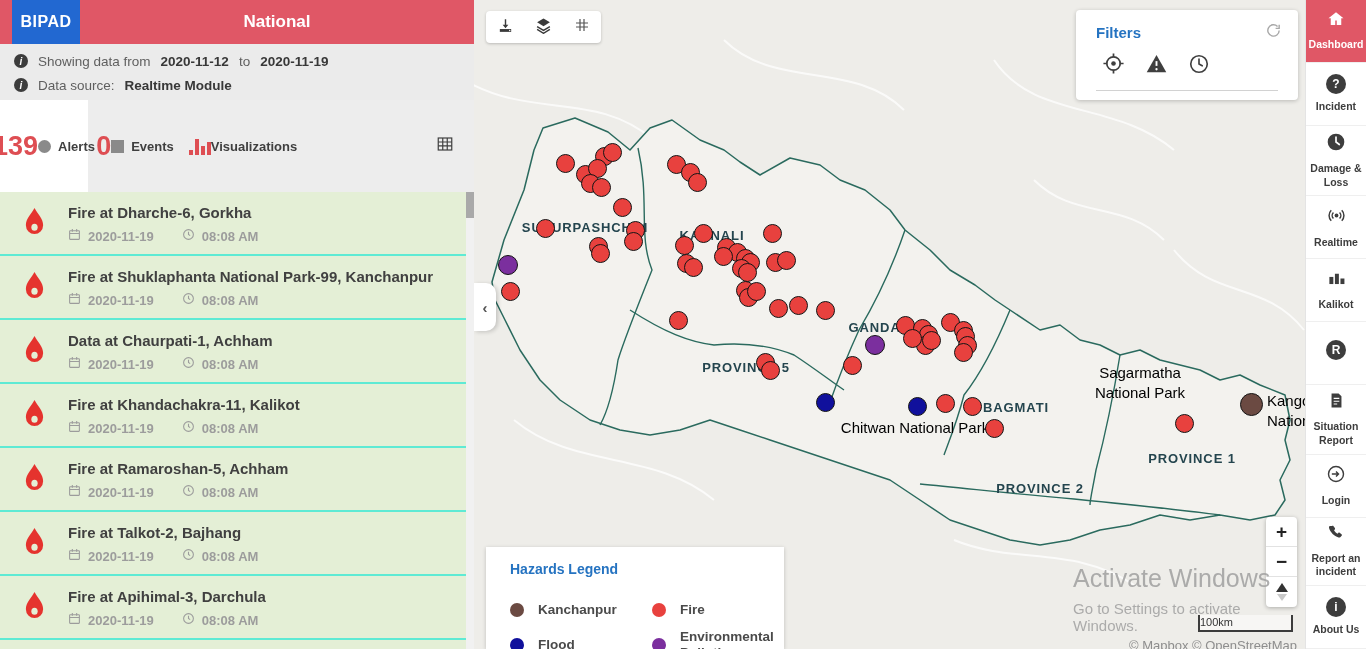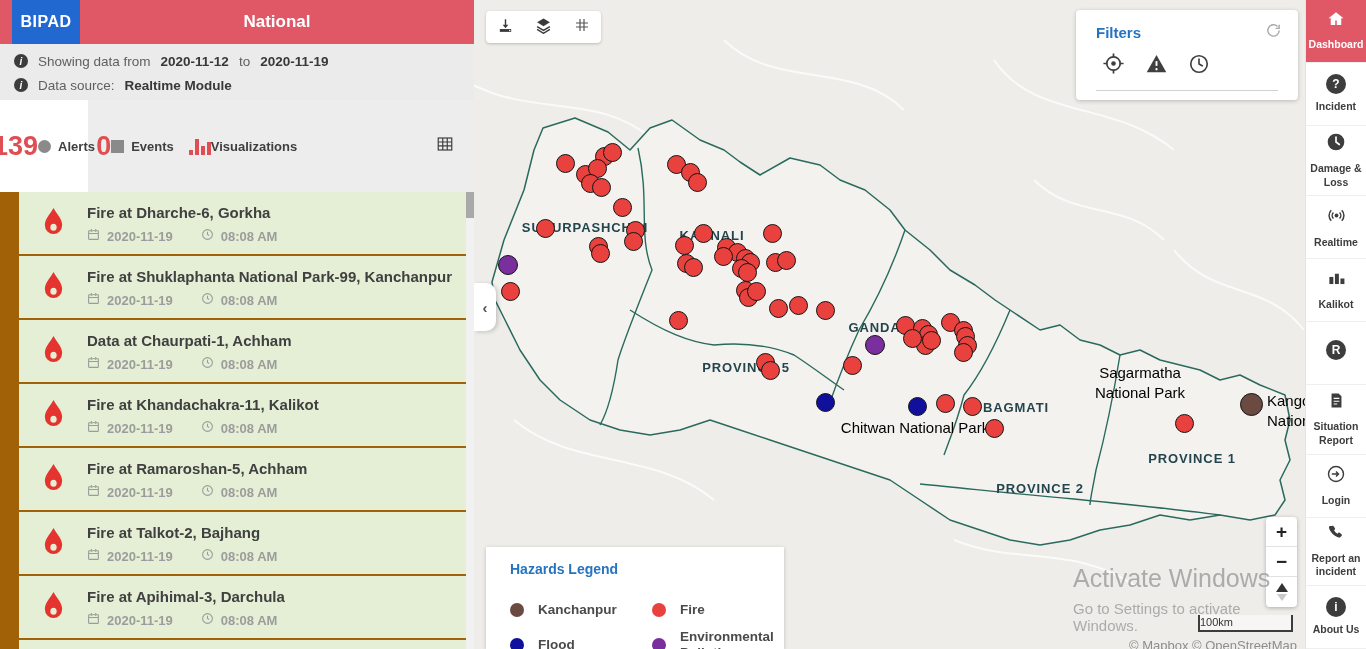--- a/index.html
+++ b/index.html
@@ -20,21 +20,21 @@
   .stats-row{height:92px;background:#ededed;display:flex;align-items:stretch;}
   .stat-tab{display:flex;flex-direction:row;align-items:center;justify-content:center;cursor:pointer;}
   .stat-tab.active{background:#fff;}
   .stat-num{font-size:27px;font-weight:700;color:#de4e53;line-height:1;}
   .stat-label{display:flex;gap:7px;align-items:center;font-size:13px;font-weight:700;color:#3f3f3f;}
   .glyph-circle{width:13px;height:13px;border-radius:50%;background:#8a8a8a;}
   .glyph-square{width:13px;height:13px;background:#8a8a8a;}
   .bars{display:flex;align-items:flex-end;gap:2px;height:17px;}
   .bars i{width:4px;background:#de4e53;display:block;}
   .table-btn{margin-left:auto;align-self:center;margin-right:20px;cursor:pointer;display:flex;}
-  .alert-list{position:absolute;top:192px;left:0;width:466px;bottom:0;overflow:hidden;background:#a16207;padding-left:19px;}
+  .alert-list{position:absolute;top:192px;left:0;width:466px;bottom:0;overflow:hidden;background:#5eead4;}
   .alert-item{height:62px;background:#e4efd6;margin-bottom:2px;display:flex;align-items:center;cursor:pointer;}
   .flame-wrap{width:68px;display:flex;justify-content:center;}
   .alert-body{flex:1;padding-top:2px;}
   .alert-title{font-size:15px;font-weight:700;color:#404040;margin-bottom:7px;}
   .alert-meta{display:flex;gap:28px;font-size:13px;font-weight:700;color:#9c9c9c;align-items:center;}
   .meta-group{display:flex;gap:7px;align-items:center;}
   .panel-scrollbar{position:absolute;right:0;top:192px;width:8px;bottom:0;background:#f1f1f1;}
   .scroll-thumb{position:absolute;top:0;left:0;width:8px;height:26px;background:#a9a9a9;cursor:pointer;}
 
   

